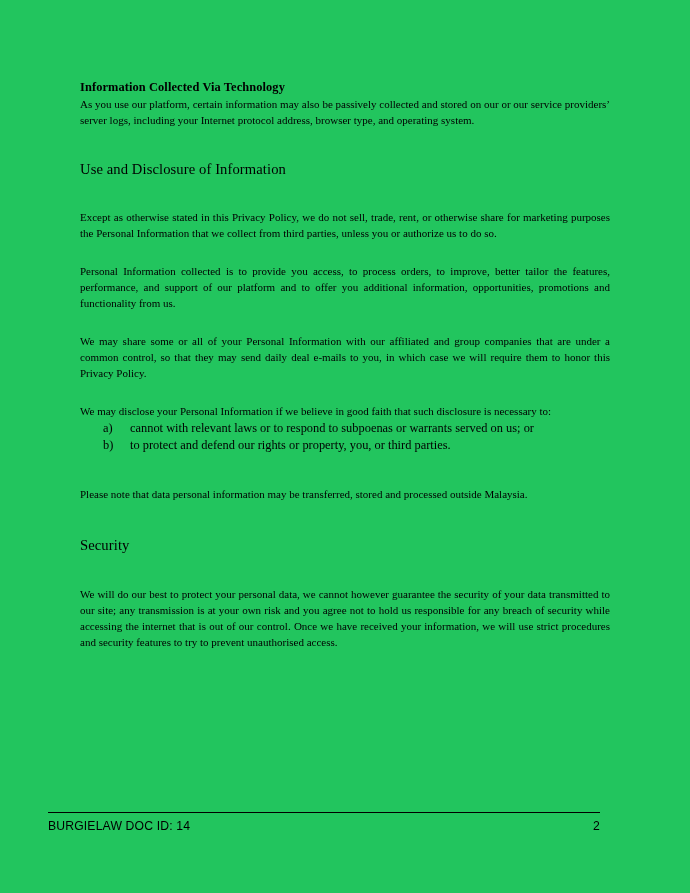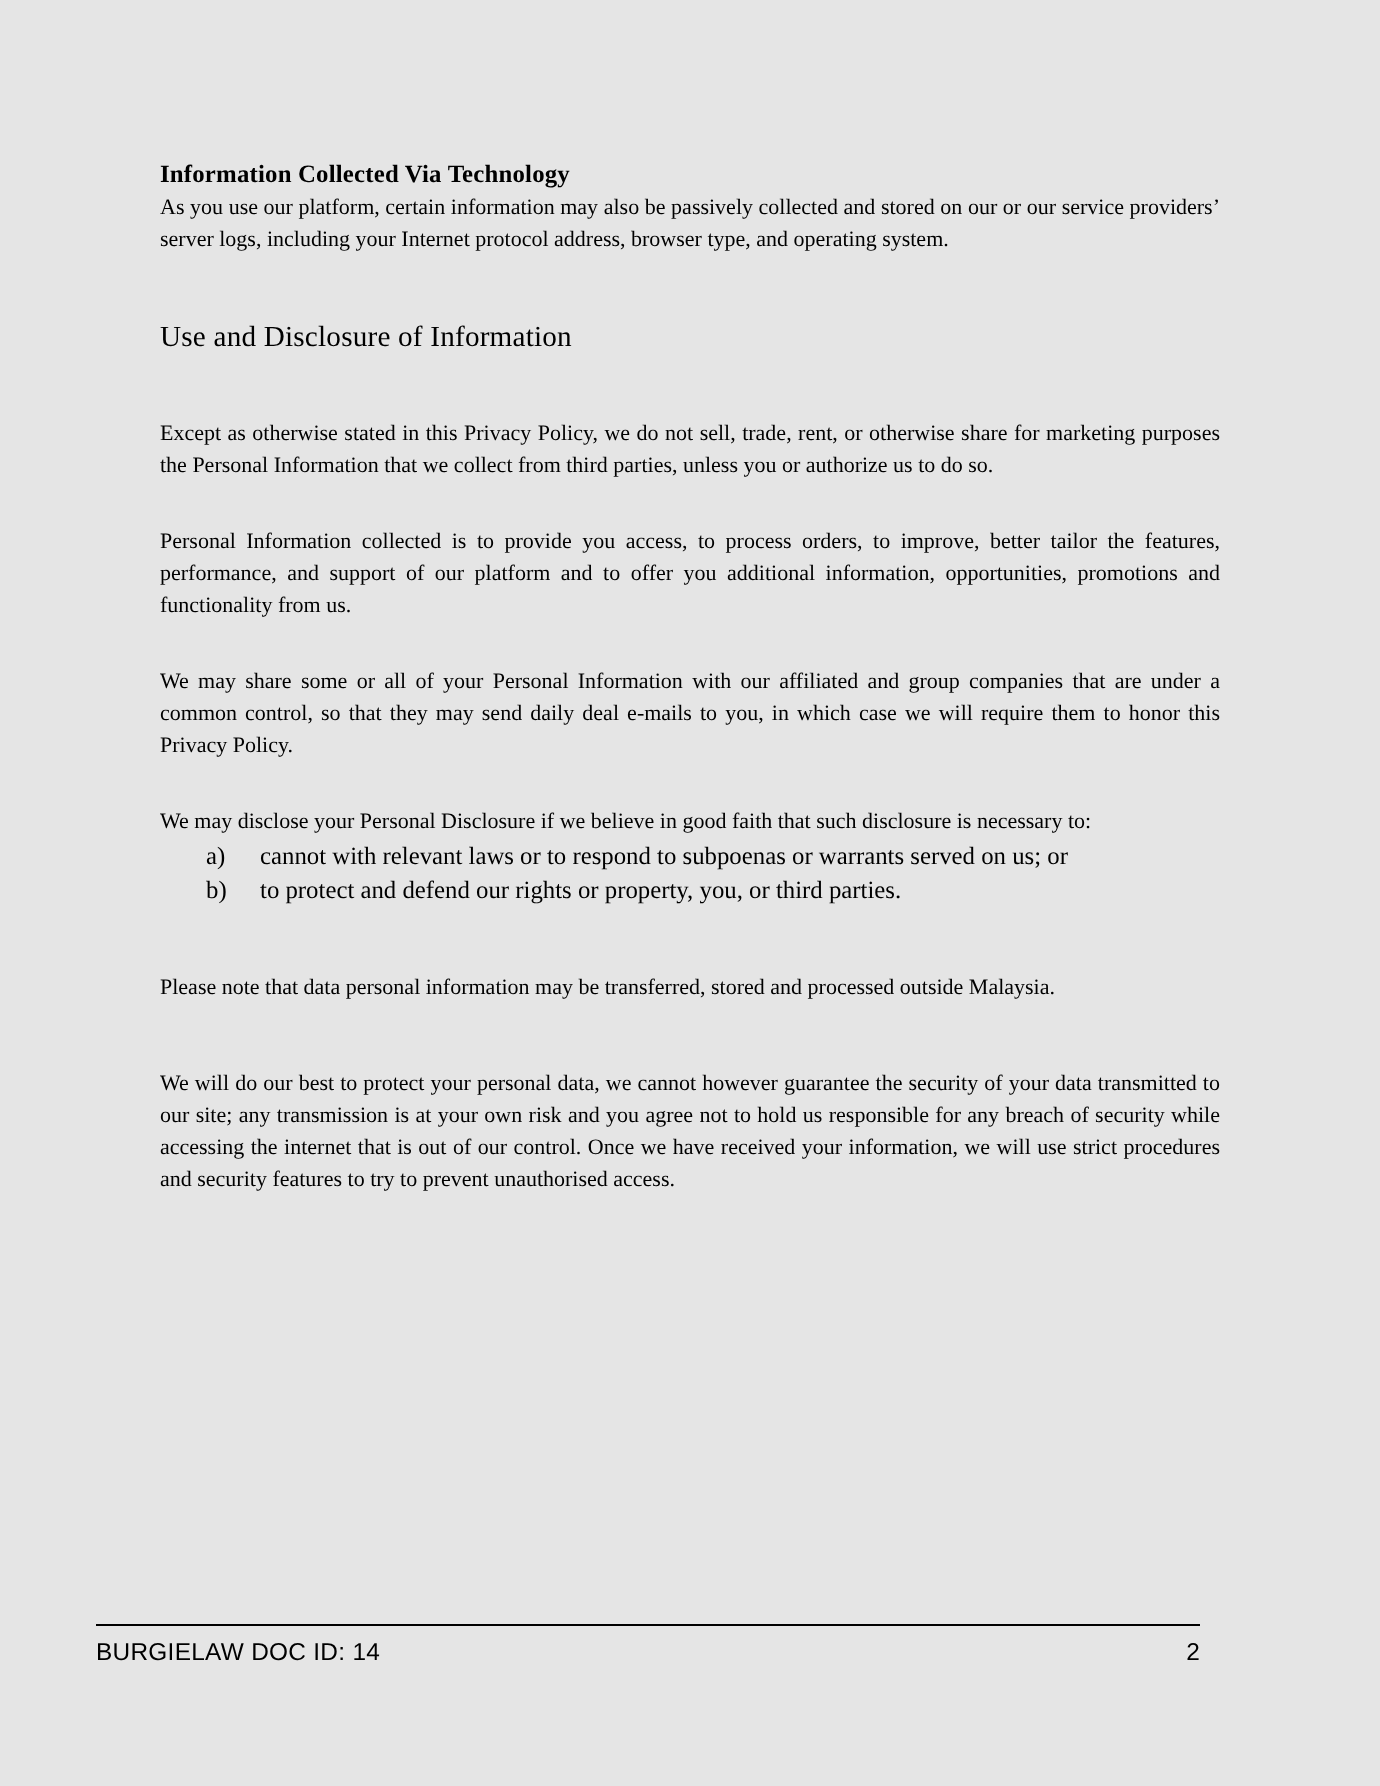--- a/index.html
+++ b/index.html
@@ -15,21 +15,21 @@
     color: #000000;
     -webkit-font-smoothing: antialiased;
   }
 
   .page {
     position: absolute;
     left: 0;
     top: 0;
     width: 690px;
     height: 893px;
-    background: #e5e5e5;
+    background: #22c55e;
     box-sizing: border-box;
   }
 
   .content {
     position: absolute;
     left: 80px;
     top: 80px;
     width: 530px;
   }
 
@@ -131,35 +131,36 @@
     <p class="para para-top">As you use our platform, certain information may also be passively collected and stored on our or our service providers’ server logs, including your Internet protocol address, browser type, and operating system.</p>
 
     <h1 class="heading gap-heading-before">Use and Disclosure of Information</h1>
 
     <p class="para gap-heading-after">Except as otherwise stated in this Privacy Policy, we do not sell, trade, rent, or otherwise share for marketing purposes the Personal Information that we collect from third parties, unless you or authorize us to do so.</p>
 
     <p class="para gap-para">Personal Information collected is to provide you access, to process orders, to improve, better tailor the features, performance, and support of our platform and to offer you additional information, opportunities, promotions and functionality from us.</p>
 
     <p class="para gap-para">We may share some or all of your Personal Information with our affiliated and group companies that are under a common control, so that they may send daily deal e-mails to you, in which case we will require them to honor this Privacy Policy.</p>
 
-    <p class="para gap-para">We may disclose your Personal Disclosure if we believe in good faith that such disclosure is necessary to:</p>
+    <p class="para gap-para">We may disclose your Personal Information if we believe in good faith that such disclosure is necessary to:</p>
 
     <ul class="list gap-list">
       <li class="list-item">
         <span class="list-marker">a)</span>
         <span>cannot with relevant laws or to respond to subpoenas or warrants served on us; or</span>
       </li>
       <li class="list-item">
         <span class="list-marker">b)</span>
         <span>to protect and defend our rights or property, you, or third parties.</span>
       </li>
     </ul>
 
     <p class="para gap-after-list">Please note that data personal information may be transferred, stored and processed outside Malaysia.</p>
 
+    <h1 class="heading gap-before-security">Security</h1>
 
     <p class="para gap-after-security">We will do our best to protect your personal data, we cannot however guarantee the security of your data transmitted to our site; any transmission is at your own risk and you agree not to hold us responsible for any breach of security while accessing the internet that is out of our control. Once we have received your information, we will use strict procedures and security features to try to prevent unauthorised access.</p>
 
   </div>
 
   <div class="footer">
     <div class="footer-rule"></div>
     <div class="footer-row">
       <span class="footer-left">BURGIELAW DOC ID: 14</span>
       <span class="footer-right">2</span>

